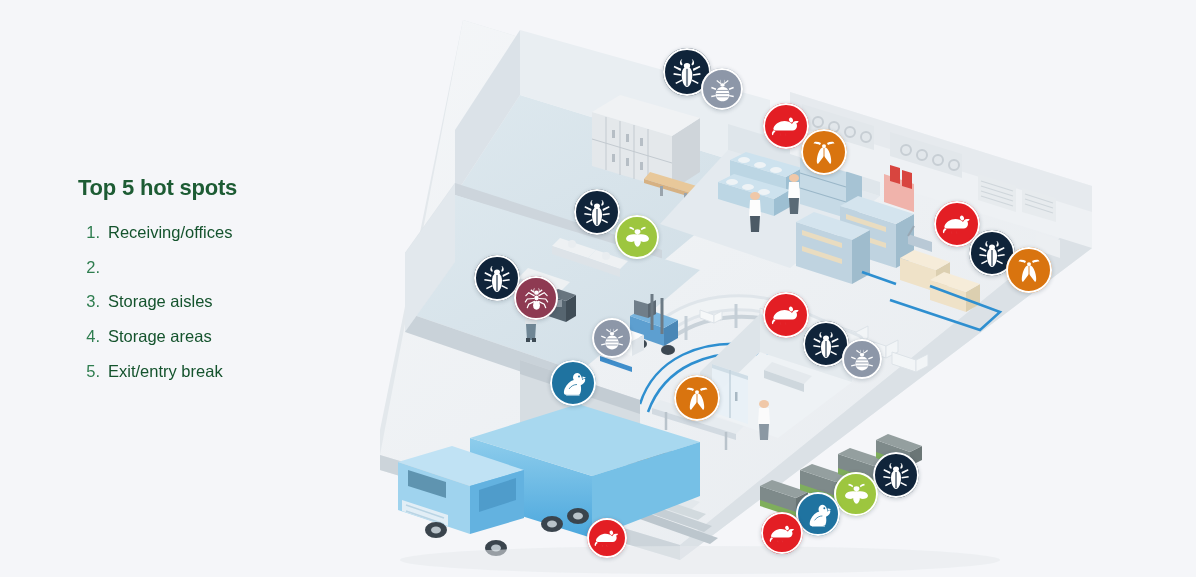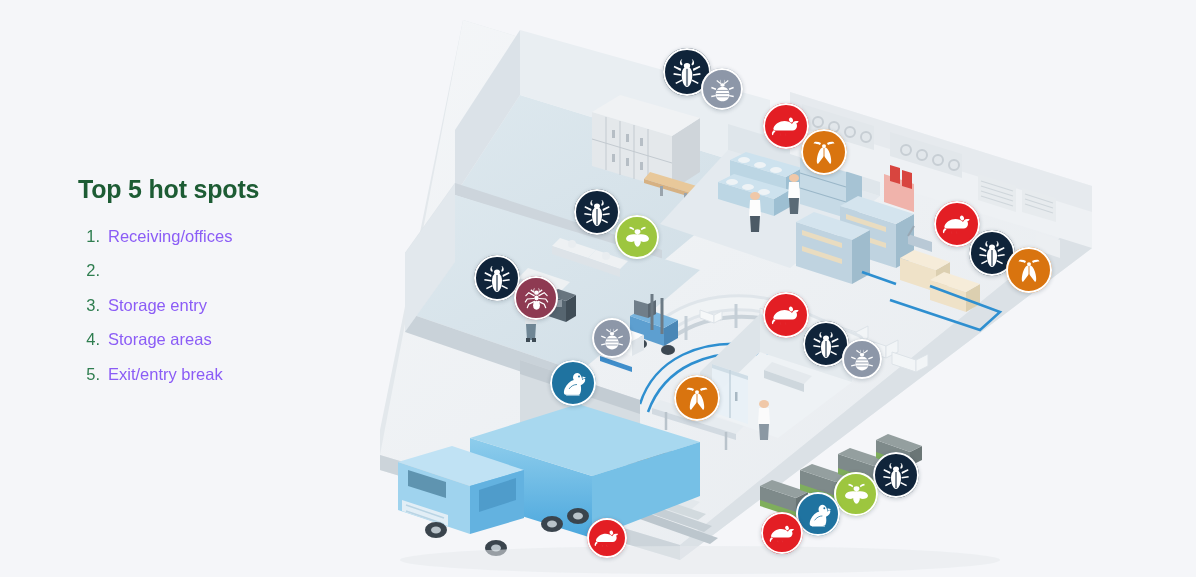--- a/index.html
+++ b/index.html
@@ -8,33 +8,33 @@
     background:#f5f6f9;
     font-family:"Liberation Sans", sans-serif;
     overflow:hidden;
     position:relative;
   }
   #stage{position:absolute;inset:0;}
 
   
   .legend{position:absolute;left:78px;top:176px;width:300px;}
   .legend-title{
-    font-size:25px;font-weight:bold;color:#1d5c34;
+    font-size:22px;font-weight:bold;color:#1d5c34;
     letter-spacing:-0.2px;margin:0 0 22px 0;line-height:1.1;
   }
   .legend-list{list-style:none;margin:0;padding:0;}
   .legend-item{
     display:flex;align-items:baseline;
     font-size:16.5px;color:#3b4a52;margin-bottom:14px;line-height:1.25;
   }
   .legend-num{
     color:#2e7d4f;font-weight:normal;width:22px;flex:none;text-align:right;
     margin-right:8px;
   }
-  .legend-label{color:#8b5cf6;}
+  .legend-label{color:#14532d;}
 
   
   #iso{position:absolute;left:0;top:0;width:1196px;height:577px;}
 
   
   .badge{
     position:absolute;border-radius:50%;
     box-sizing:border-box;
     display:flex;align-items:center;justify-content:center;
     box-shadow:0 1px 4px rgba(20,40,60,.22);
@@ -56,21 +56,21 @@
     <ol class="legend-list">
       <li class="legend-item">
         <span class="legend-num">1.</span>
         <span class="legend-label">Receiving/offices</span>
       </li>
       <li class="legend-item">
         <span class="legend-num">2.</span>
       </li>
       <li class="legend-item">
         <span class="legend-num">3.</span>
-        <span class="legend-label">Storage entry</span>
+        <span class="legend-label">Storage aisles</span>
       </li>
       <li class="legend-item">
         <span class="legend-num">4.</span>
         <span class="legend-label">Storage areas</span>
       </li>
       <li class="legend-item">
         <span class="legend-num">5.</span>
         <span class="legend-label">Exit/entry break</span>
       </li>
     </ol>

